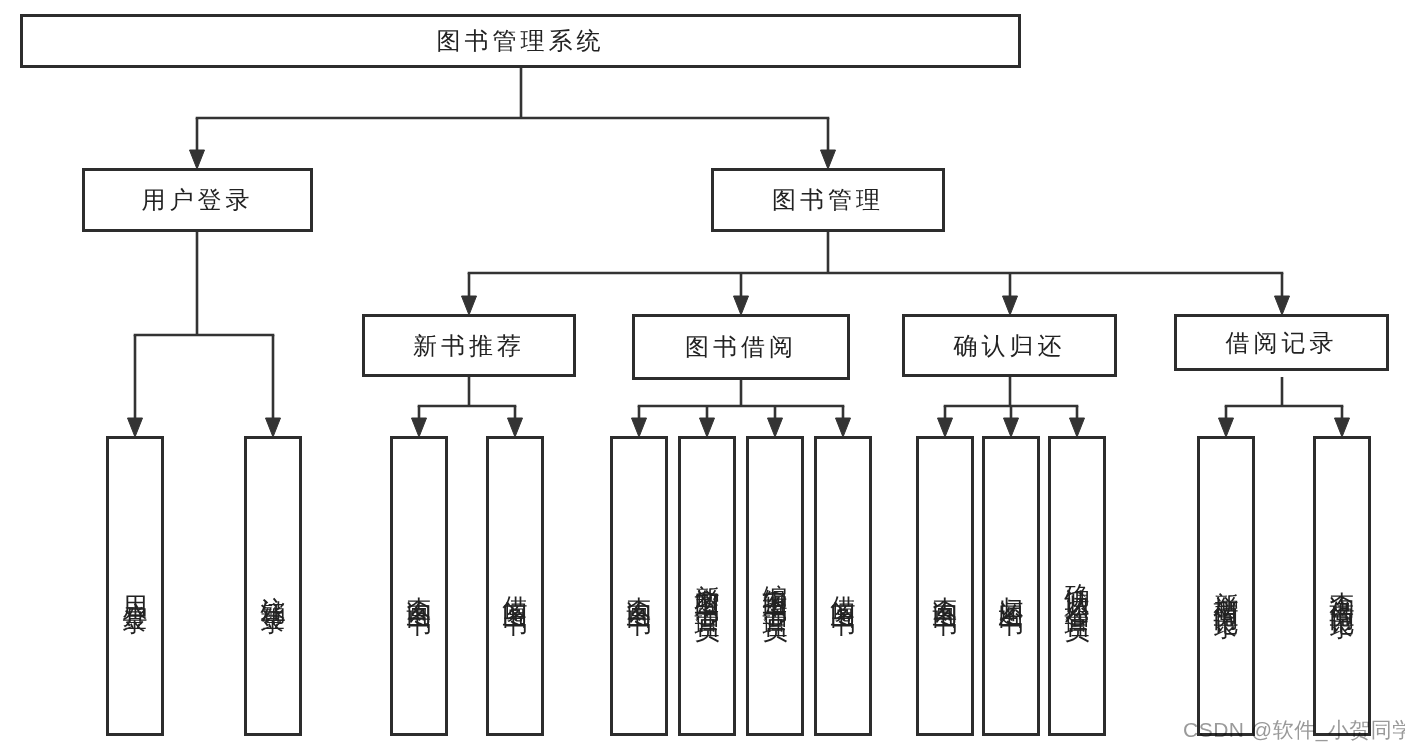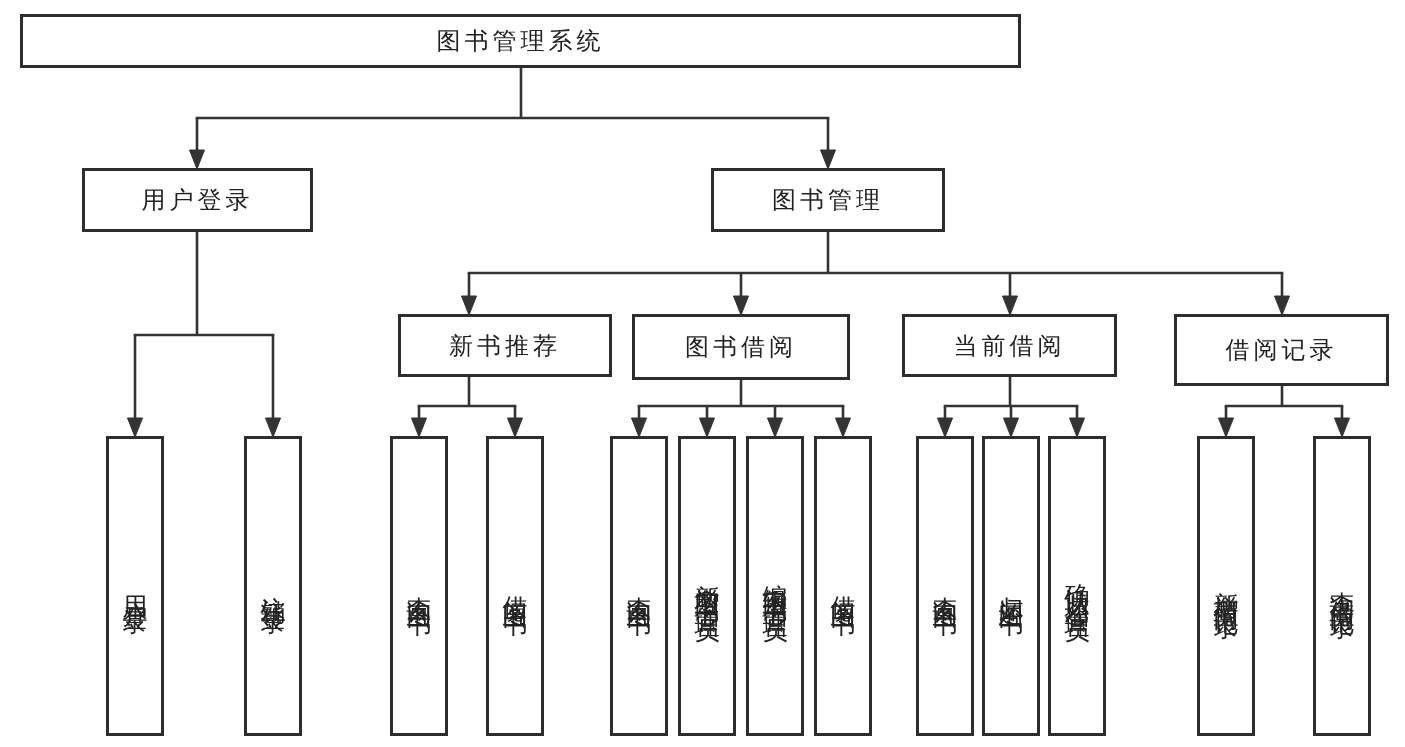--- a/index.html
+++ b/index.html
@@ -124,30 +124,30 @@
     <span>图书管理系统</span>
   </div>
 
   <div class="node hnode" style="left:82px;top:168px;width:231px;height:64px;">
     <span>用户登录</span>
   </div>
   <div class="node hnode" style="left:711px;top:168px;width:234px;height:64px;align-items:center;">
     <span>图书管理</span>
   </div>
 
-  <div class="node hnode" style="left:362px;top:314px;width:214px;height:63px;margin-left:36px;">
+  <div class="node hnode" style="left:362px;top:314px;width:214px;height:63px;">
     <span>新书推荐</span>
   </div>
   <div class="node hnode" style="left:632px;top:314px;width:218px;height:66px;">
     <span>图书借阅</span>
   </div>
   <div class="node hnode" style="left:902px;top:314px;width:215px;height:63px;">
-    <span>当前借阅</span>
+    <span>确认归还</span>
   </div>
-  <div class="node hnode" style="left:1174px;top:314px;width:215px;height:72px;">
+  <div class="node hnode" style="left:1174px;top:314px;width:215px;height:57px;">
     <span>借阅记录</span>
   </div>
 
   <div class="node vnode" style="left:106px;top:436px;width:58px;height:300px;">
     <span>用户登录</span>
   </div>
   <div class="node vnode" style="left:244px;top:436px;width:58px;height:300px;">
     <span>注销登录</span>
   </div>
 
@@ -181,14 +181,15 @@
     <span>确认归还（管理员）</span>
   </div>
 
   <div class="node vnode" style="left:1197px;top:436px;width:58px;height:300px;">
     <span>新增借阅记录</span>
   </div>
   <div class="node vnode" style="left:1313px;top:436px;width:58px;height:300px;">
     <span>查询借阅记录</span>
   </div>
 
+  <div class="watermark">CSDN @软件_小贺同学</div>
 
 </div>
 
 </body></html>

